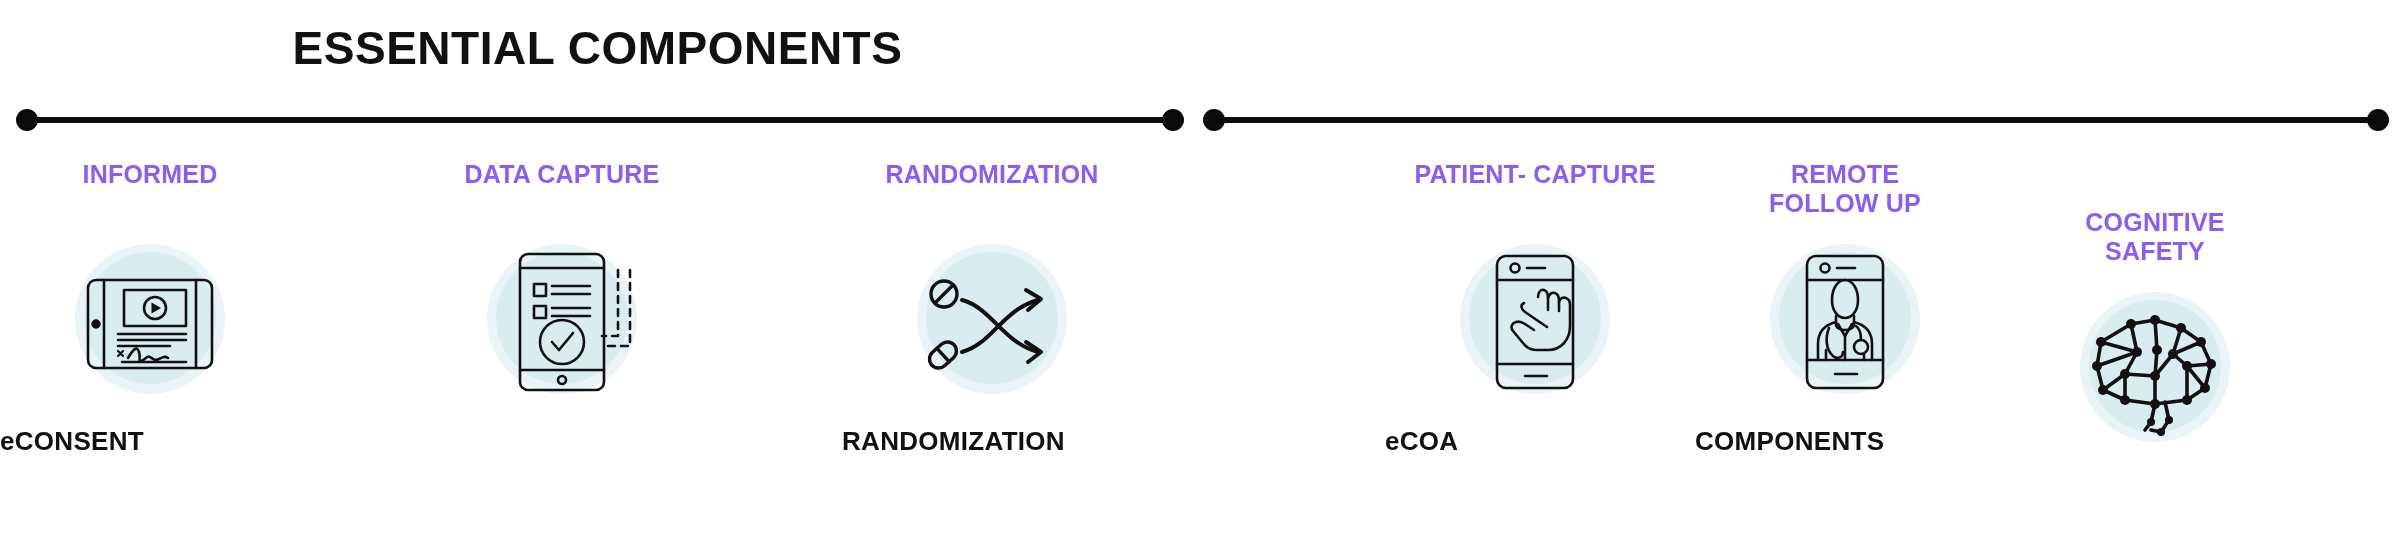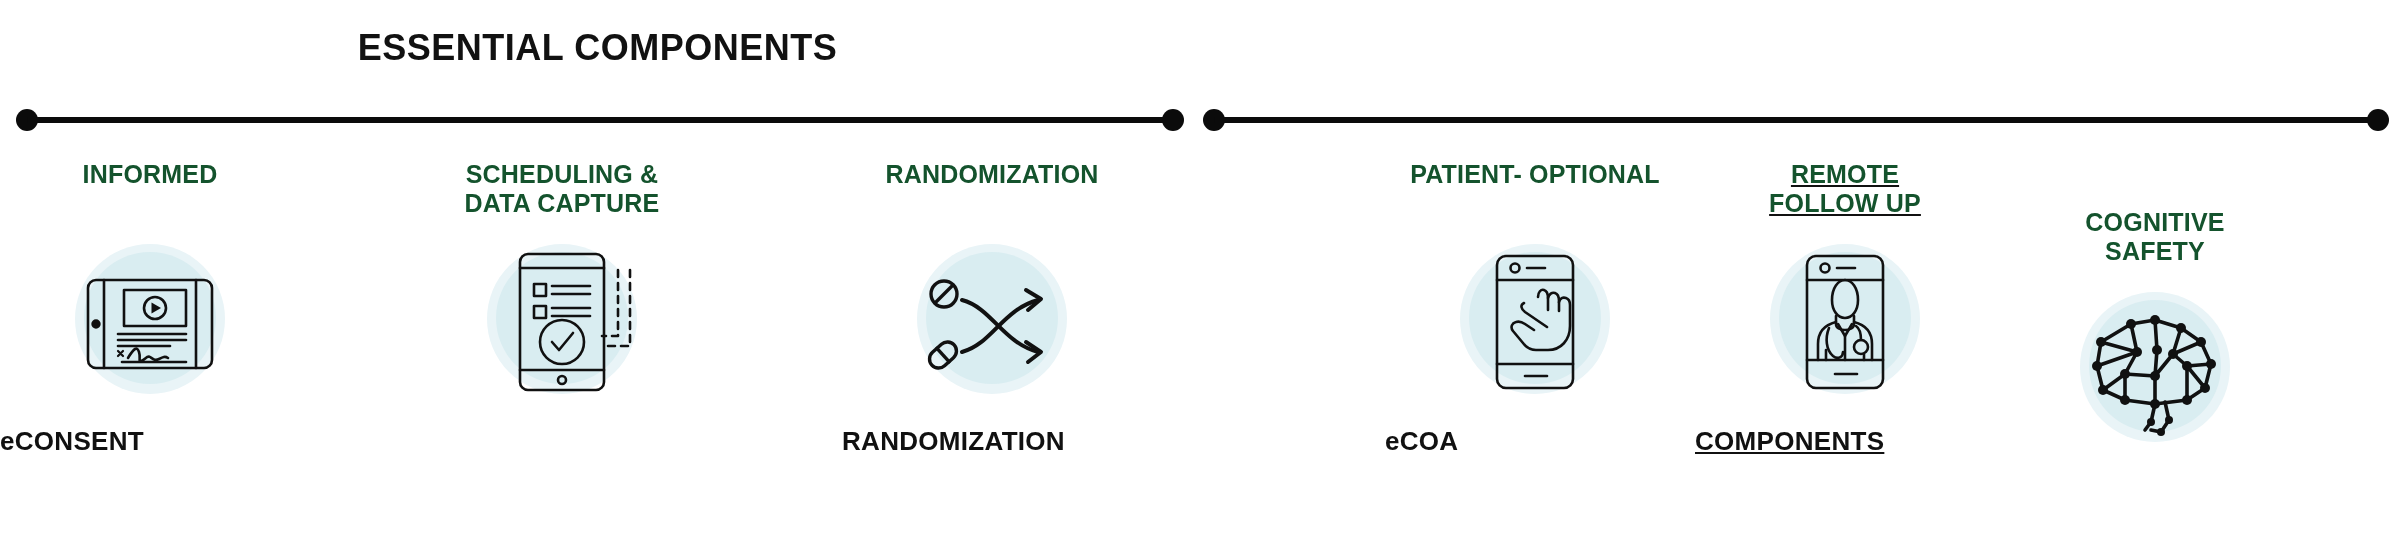--- a/index.html
+++ b/index.html
@@ -11,21 +11,21 @@
   .board{position:relative;width:2400px;height:560px;}
 
   
   .section{position:absolute;top:0;height:560px;}
   #section-essential{left:0;width:1195px;}
   #section-optional{left:1195px;width:1205px;}
 
   .section-title{
     position:absolute;top:28px;left:0;width:100%;
     text-align:center;
-    font-size:36px;font-weight:700;letter-spacing:.5px;
+    font-size:46px;font-weight:700;letter-spacing:.5px;
     line-height:40px;color:#111111;white-space:nowrap;
   }
 
   
   .rule{position:absolute;top:113px;height:14px;}
   #rule-essential{left:20px;width:1160px;}
   #rule-optional{left:12px;width:1178px;}
   .rule .bar{
     position:absolute;left:7px;right:7px;top:4px;height:6px;
     background:#0b0b0b;border-radius:3px;
@@ -34,21 +34,21 @@
     position:absolute;top:0;width:22px;height:22px;margin-top:-4px;
     background:#0b0b0b;border-radius:50%;
   }
   .rule .cap.left{left:-4px;}
   .rule .cap.right{right:-4px;}
 
   
   .col{position:absolute;top:160px;width:300px;margin-left:-150px;height:400px;}
   .col-head{
     text-align:center;font-size:25px;font-weight:700;
-    line-height:29px;letter-spacing:.2px;color:#14532d;
+    line-height:29px;letter-spacing:.2px;color:#8b5cf6;
     height:64px;
   }
   .col-icon{
     position:relative;width:300px;height:180px;margin-top:8px;
   }
   .blob{
     position:absolute;border-radius:50%;
   }
   .blob-back{
     width:150px;height:150px;left:75px;top:12px;
@@ -64,21 +64,21 @@
     letter-spacing:.3px;color:#111111;margin-top:14px;
     white-space:nowrap;
   }
   .col-foot sup{font-size:14px;vertical-align:super;}
 
   
   #col-econsent{left:150px;}
   #col-edc{left:562px;}
   #col-randomization{left:992px;}
   #col-ecoa{left:340px;}
-  #col-televisits{left:650px;text-decoration:underline;}
+  #col-televisits{left:650px;}
   #col-cdr{left:960px;margin-top:48px;}
 </style>
 </head>
 <body>
 
 <div class="board">
 
   <div class="section" id="section-essential">
 
     <div class="section-title">ESSENTIAL COMPONENTS</div>
@@ -114,21 +114,20 @@
           </g>
         </svg>
       </div>
       <div class="col-foot">
         <span>eCONSENT</span>
       </div>
     </div>
 
     <div class="col" id="col-edc">
       <div class="col-head">
-        <div>SCHEDULING &amp;</div>
         <div>DATA CAPTURE</div>
       </div>
       <div class="col-icon">
         <span class="blob blob-back"></span>
         <span class="blob blob-front"></span>
         <svg class="glyph" viewBox="0 0 300 180">
           <g fill="none" stroke="#111111" stroke-width="2.6" stroke-linecap="round" stroke-linejoin="round">
             <rect x="108" y="22" width="84" height="136" rx="8"></rect>
             <line x1="108" y1="36" x2="192" y2="36"></line>
             <line x1="108" y1="138" x2="192" y2="138"></line>
@@ -183,21 +182,21 @@
 
 
     <div class="rule" id="rule-optional">
       <span class="cap left"></span>
       <span class="bar"></span>
       <span class="cap right"></span>
     </div>
 
     <div class="col" id="col-ecoa">
       <div class="col-head">
-        <div>PATIENT- OPTIONAL</div>
+        <div>PATIENT- CAPTURE</div>
       </div>
       <div class="col-icon">
         <span class="blob blob-back"></span>
         <span class="blob blob-front"></span>
         <svg class="glyph" viewBox="0 0 300 180">
           <g fill="none" stroke="#111111" stroke-width="2.6" stroke-linecap="round" stroke-linejoin="round">
             <rect x="112" y="24" width="76" height="132" rx="9"></rect>
             <line x1="112" y1="48" x2="188" y2="48"></line>
             <line x1="112" y1="132" x2="188" y2="132"></line>
             <circle cx="130" cy="36" r="4.5"></circle>

